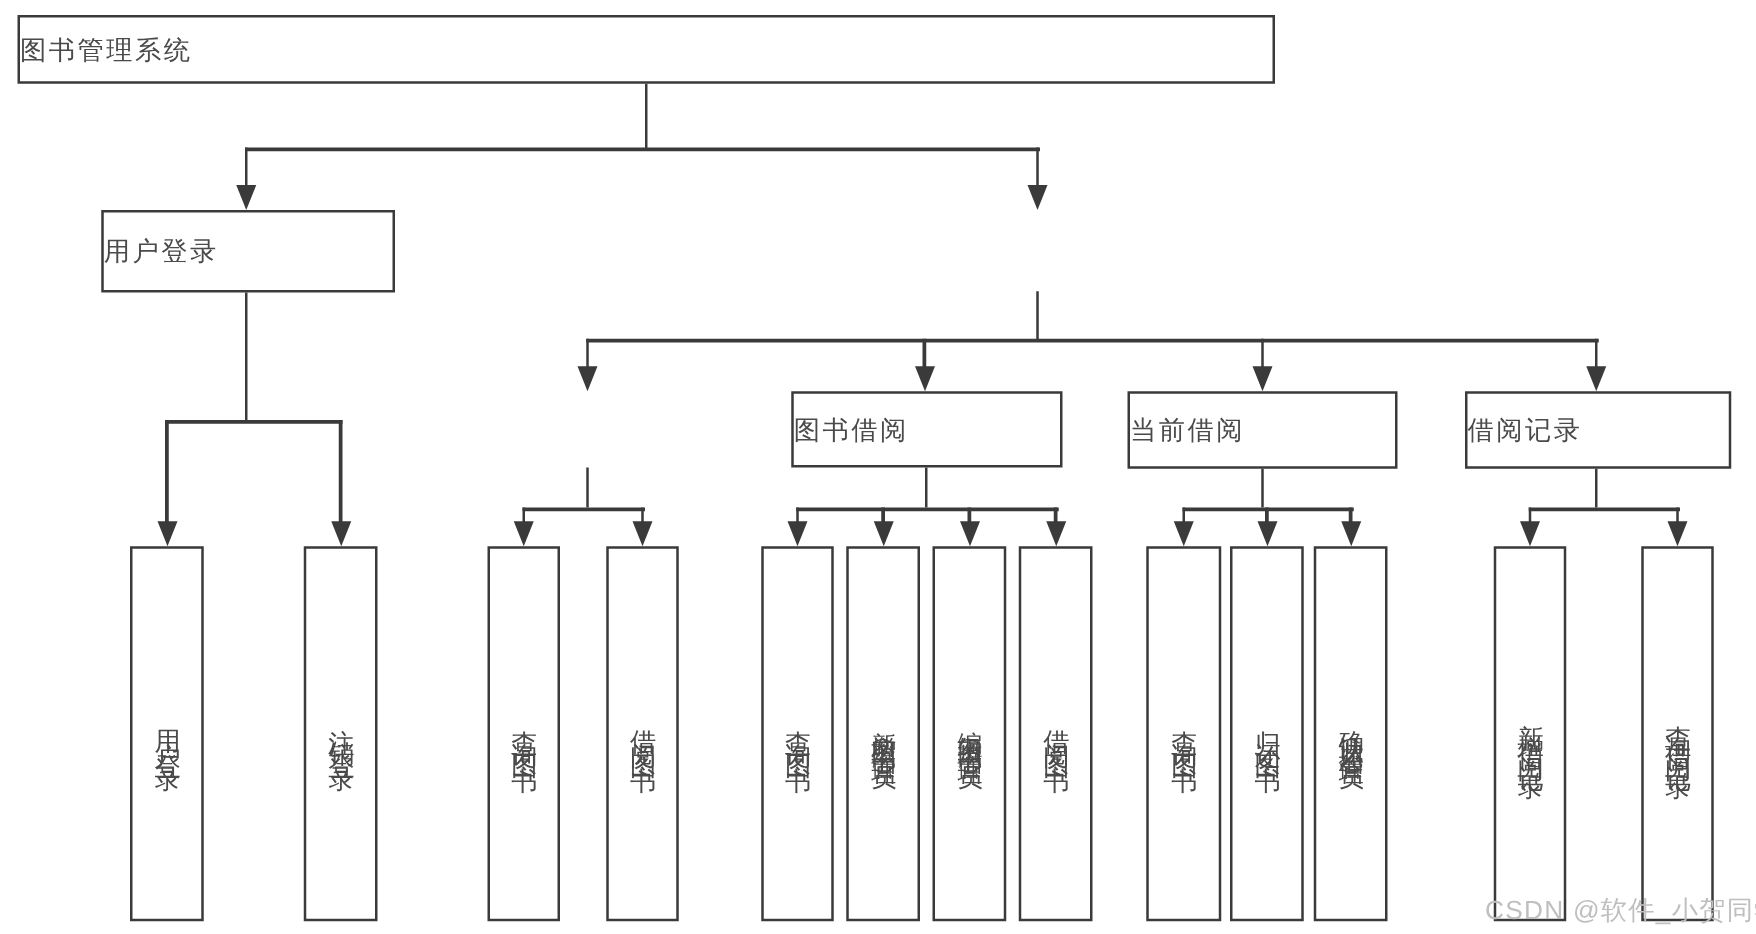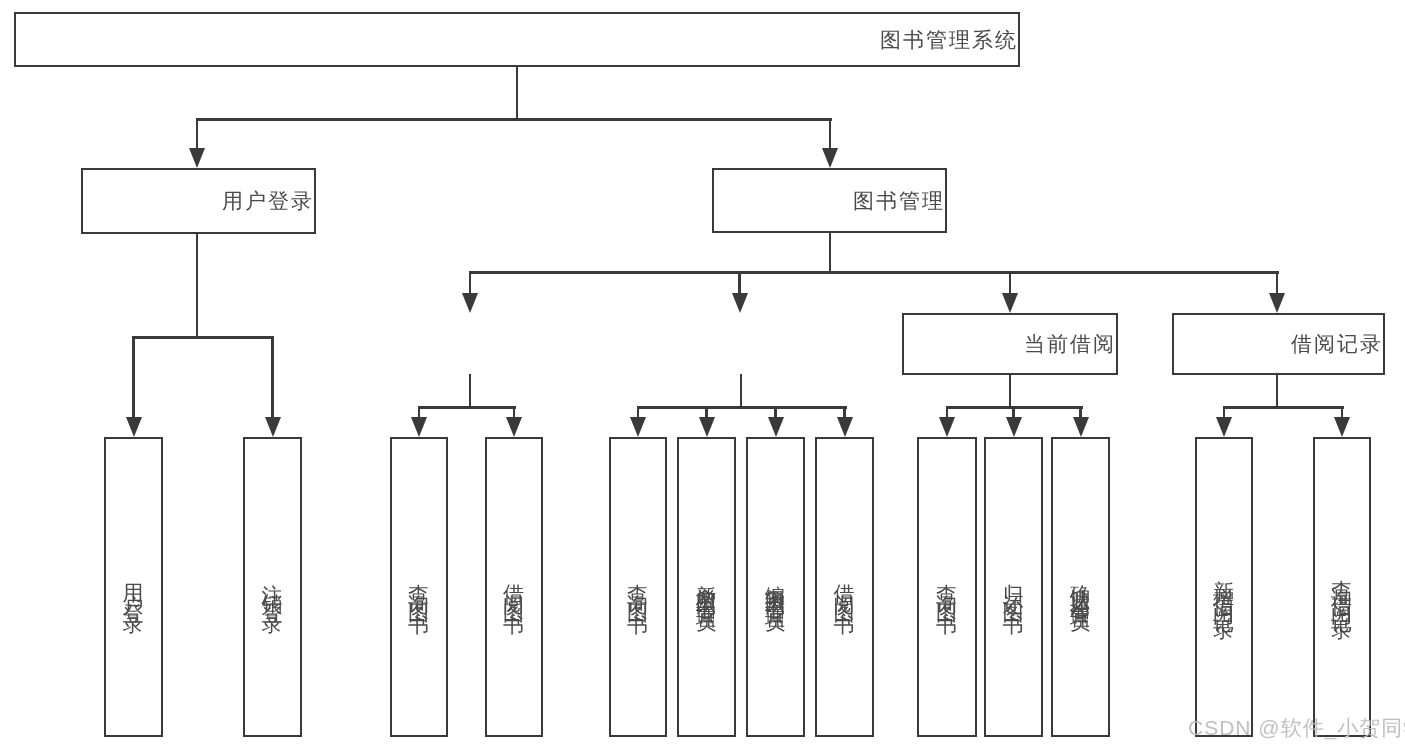--- a/index.html
+++ b/index.html
@@ -16,21 +16,21 @@
     background: var(--background);
     font-family: "Liberation Sans", "DejaVu Sans", sans-serif;
     overflow: hidden;
   }
   .hbox {
     position: absolute;
     border: 2.5px solid var(--line);
     background: #fff;
     display: flex;
     align-items: center;
-    justify-content: flex-end;
+    justify-content: flex-start;
     box-sizing: border-box;
     color: var(--text);
     font-size: 21px;
     letter-spacing: 2px;
   }
   .leaf {
     position: absolute;
     top: 437px;
     height: 300px;
     border: 2.5px solid var(--line);
@@ -82,43 +82,43 @@
 
   <div class="v-line" style="left:515.75px; top:67px; height:52px;"></div>
   <div class="h-line" style="left:195.75px; top:118px; width:636px;"></div>
   <div class="v-line" style="left:195.75px; top:118px; height:32px;"></div>
   <div class="v-line" style="left:828.75px; top:118px; height:32px;"></div>
   <div class="arrow-down" style="left:189px; top:148px;"></div>
   <div class="arrow-down" style="left:822px; top:148px;"></div>
 
   <div class="hbox" style="left:81px; top:168px; width:235px; height:66px;">
     <span>用户登录</span>
-  </div>
-  <div class="hbox" style="left:712px; top:168px; width:235px; height:65px;">
-    <span>图书管理</span>
   </div>
 
   <div class="v-line" style="left:195.75px; top:234px; height:104px;"></div>
   <div class="h-line" style="left:132.25px; top:336px; width:142px;"></div>
   <div class="v-line" style="left:132.25px; top:336px; height:84px;"></div>
   <div class="v-line" style="left:271.25px; top:336px; height:84px;"></div>
   <div class="arrow-down" style="left:125.5px; top:417px;"></div>
   <div class="arrow-down" style="left:264.5px; top:417px;"></div>
 
   <div class="v-line" style="left:828.75px; top:233px; height:40px;"></div>
   <div class="h-line" style="left:468.75px; top:271px; width:810px;"></div>
   <div class="v-line" style="left:468.75px; top:271px; height:25px;"></div>
   <div class="v-line" style="left:738.25px; top:271px; height:25px;"></div>
   <div class="v-line" style="left:1008.75px; top:271px; height:25px;"></div>
   <div class="v-line" style="left:1275.75px; top:271px; height:25px;"></div>
   <div class="arrow-down" style="left:462px; top:293px;"></div>
   <div class="arrow-down" style="left:731.5px; top:293px;"></div>
   <div class="arrow-down" style="left:1002px; top:293px;"></div>
   <div class="arrow-down" style="left:1269px; top:293px;"></div>
 
+  <div class="hbox" style="left:633px; top:313px; width:217px; height:61px;">
+    <span>图书借阅</span>
+  </div>
   <div class="hbox" style="left:902px; top:313px; width:216px; height:62px;">
     <span>当前借阅</span>
   </div>
   <div class="hbox" style="left:1172px; top:313px; width:213px; height:62px;">
     <span>借阅记录</span>
   </div>
 
   <div class="v-line" style="left:468.75px; top:374px; height:32px;"></div>
   <div class="h-line" style="left:417.75px; top:406px; width:98px;"></div>
   <div class="v-line" style="left:417.75px; top:406px; height:14px;"></div>

